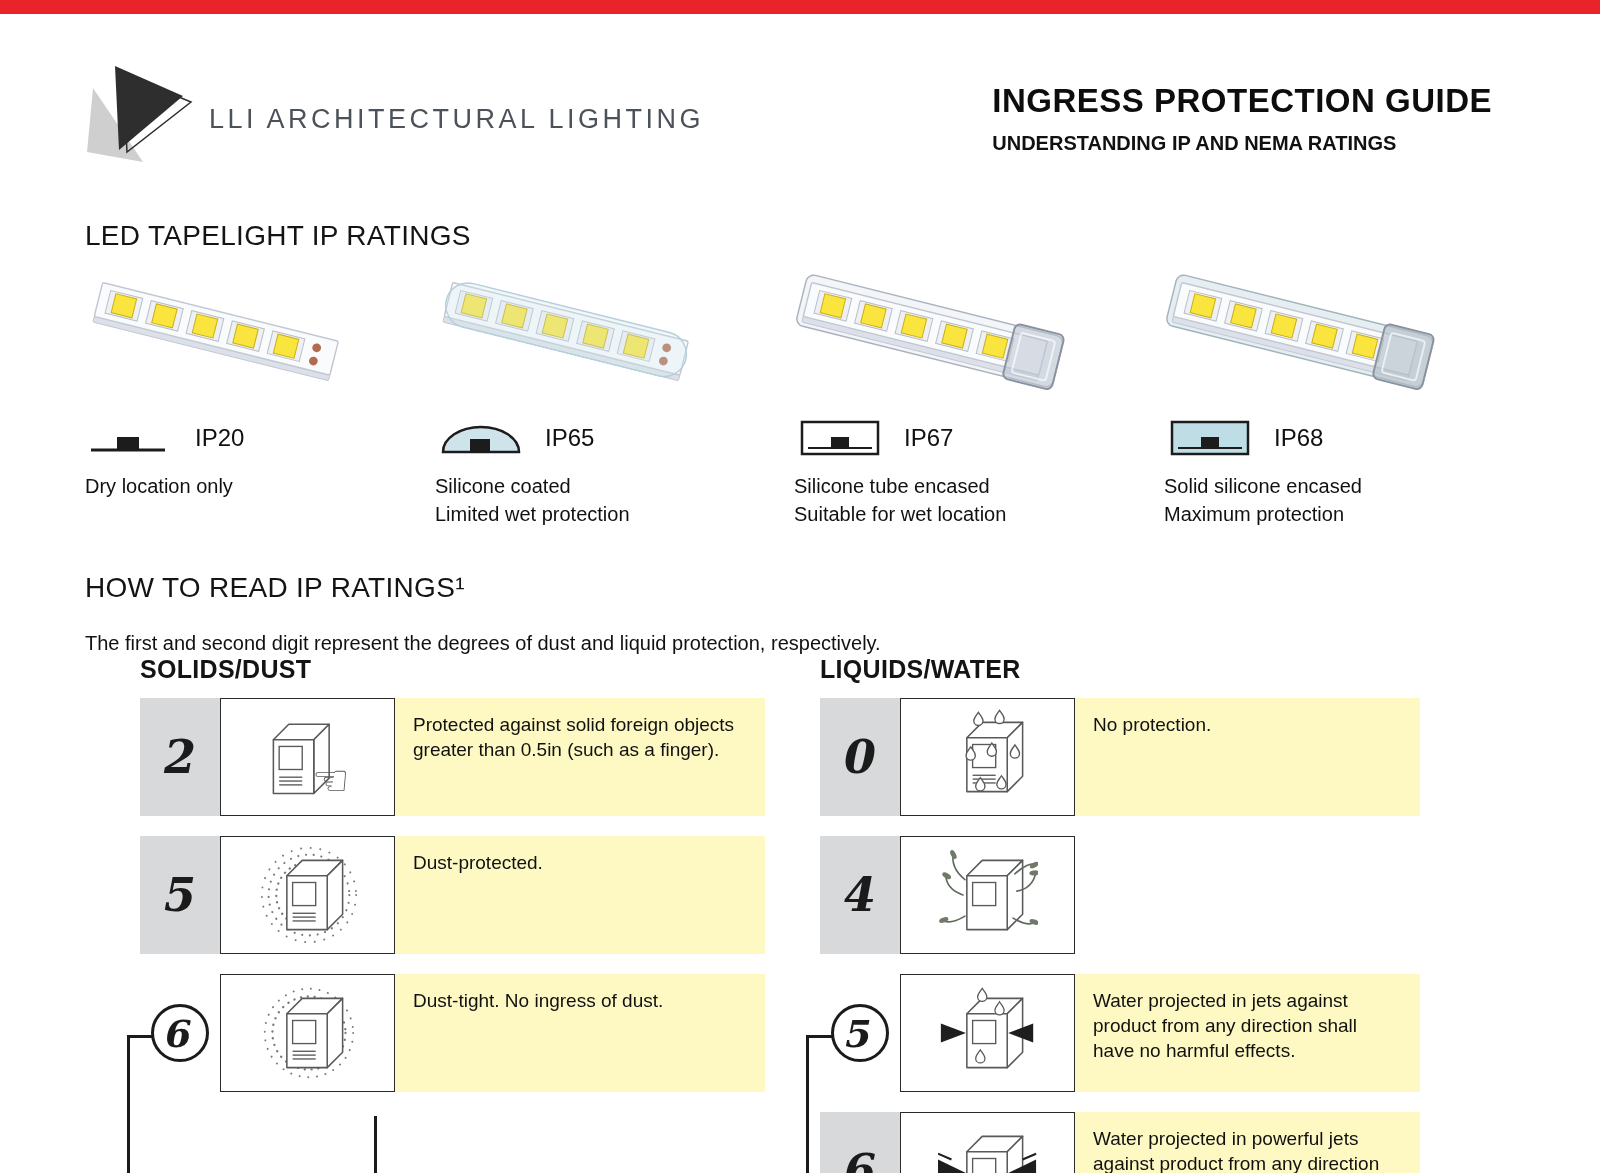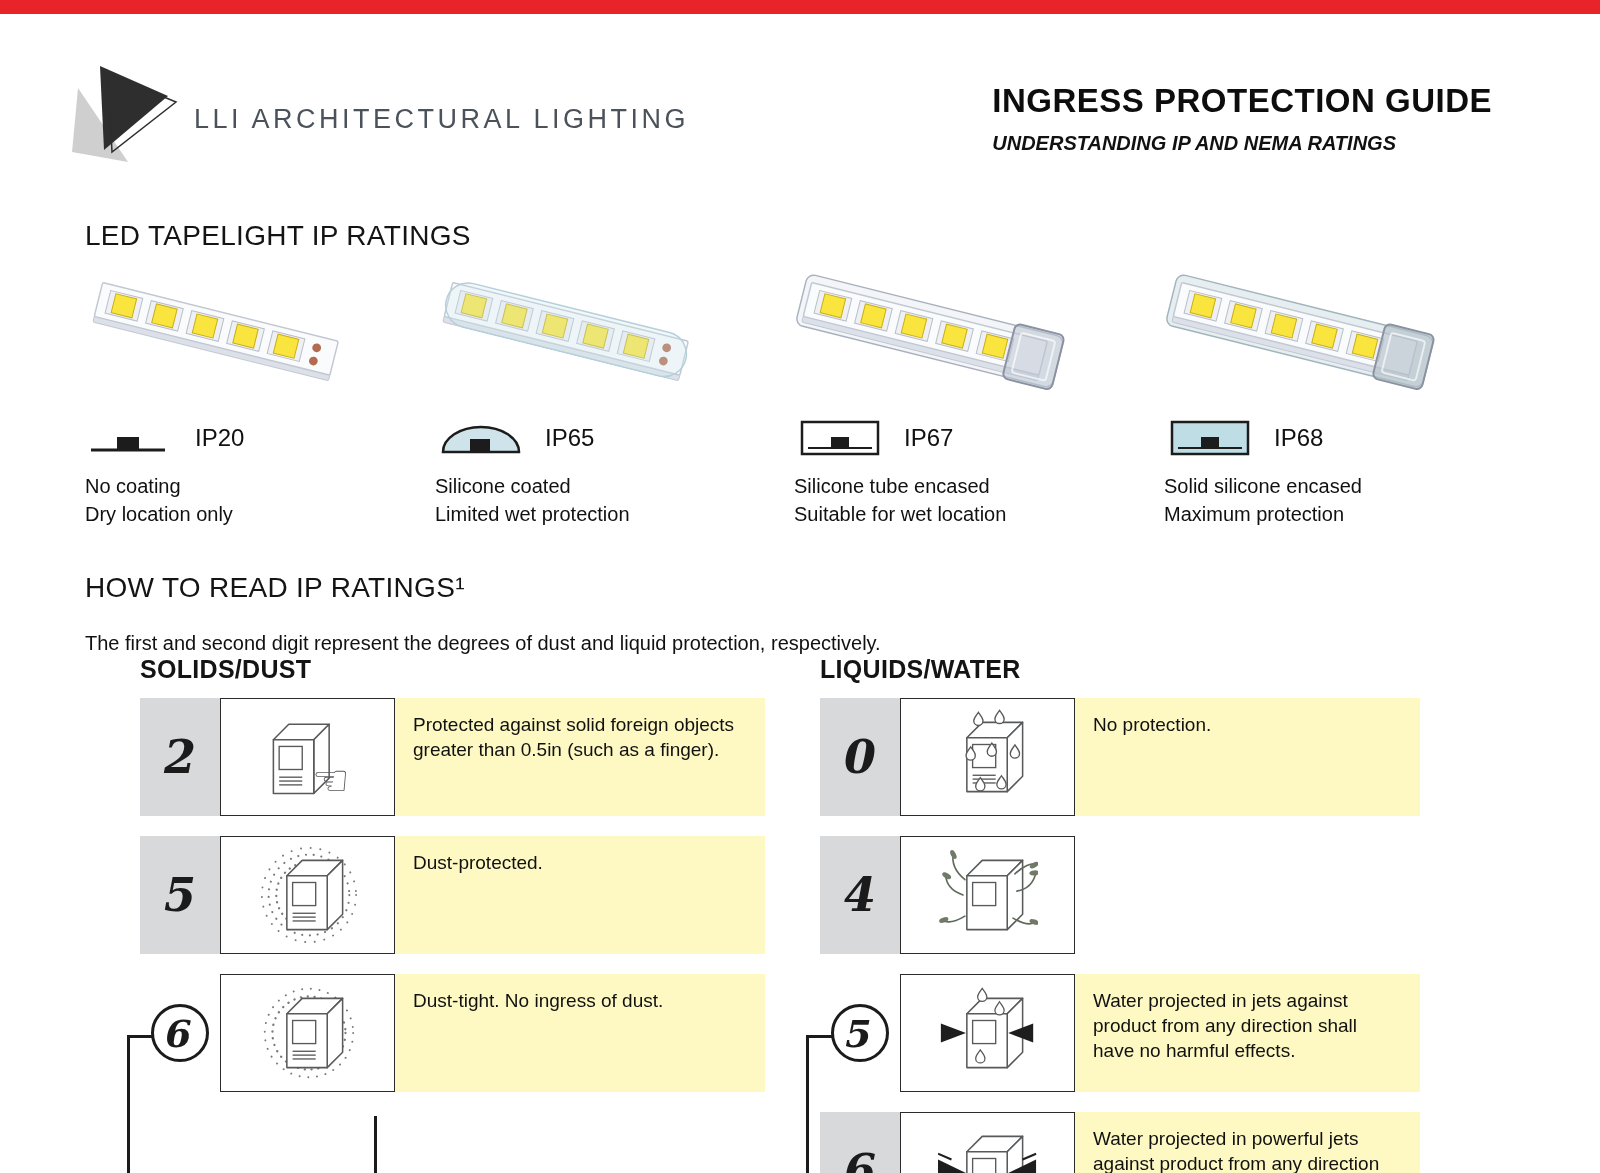--- a/index.html
+++ b/index.html
@@ -2,26 +2,26 @@
 <html><head>
 <meta charset="utf-8">
 <style>
   * { margin:0; padding:0; box-sizing:border-box; }
   body { font-family:"Liberation Sans", sans-serif; background:#ffffff; color:#131313; }
   .page { position:relative; width:1600px; height:1173px; background:#ffffff; overflow:hidden; }
 
   .topbar { position:absolute; top:0; left:0; width:1600px; height:14px; background:#e8232a; }
 
   
-  .logo { position:absolute; left:70px; top:62px; display:flex; align-items:center; }
+  .logo { position:absolute; left:85px; top:62px; display:flex; align-items:center; }
   .logo-mark { width:110px; height:114px; }
   .logo-text { margin-left:14px; font-size:27px; letter-spacing:3.5px; color:#4c525a; }
   .header-right { position:absolute; right:108px; top:82px; text-align:left; }
   .header-title { font-size:33px; font-weight:bold; color:#0d0d0d; letter-spacing:0.5px; }
-  .header-sub { margin-top:12px; font-size:20px; font-style:italic; font-weight:600; color:#111; }
+  .header-sub { margin-top:12px; font-size:20px; font-weight:600; color:#111; }
 
   
   .sec-tapelight { position:absolute; left:85px; top:220px; width:1440px; }
   .sec-heading { font-size:28px; font-weight:normal; color:#141414; letter-spacing:0.3px; }
   .tl-grid { display:flex; margin-top:16px; }
   .tl-col.w1 { width:350px; } .tl-col.w2 { width:345px; } .tl-col.w3 { width:370px;margin-left:14px; } .tl-col.w4 { width:345px; }
   .tl-img svg { width:272px; height:140px; display:block; }
   .tl-badge { display:flex; align-items:center; margin-top:8px; }
   .tl-badge svg { width:92px; height:44px; display:block; }
   .tl-rating { margin-left:18px; font-size:24px; font-weight:normal; color:#111; }
@@ -104,21 +104,20 @@
           </svg>
         </div>
         <div class="tl-badge">
           <svg viewBox="0 0 92 44">
             <line x1="6" y1="34" x2="80" y2="34" stroke="#1c1c1c" stroke-width="3"></line>
             <rect x="32" y="21" width="22" height="13" fill="#1c1c1c"></rect>
           </svg>
           <span class="tl-rating">IP20</span>
         </div>
         <div class="tl-desc">
-          <div>No coating</div>
           <div>Dry location only</div>
         </div>
       </div>
 
       <div class="tl-col w2">
         <div class="tl-img">
           <svg viewBox="0 0 280 140">
             <g transform="rotate(14 140 70)">
               <rect x="8" y="78" width="250" height="8" rx="2" fill="#dce1e9" stroke="#c2c8d2" stroke-width="1"></rect>
               <rect x="8" y="44" width="250" height="36" rx="2" fill="#fafbfd" stroke="#c2c8d2" stroke-width="1.5"></rect>

